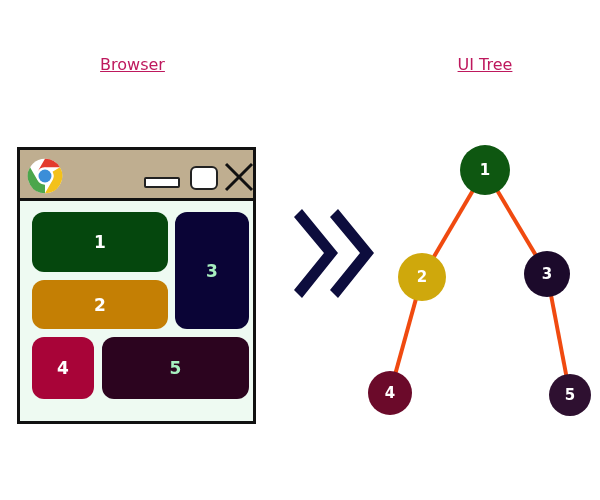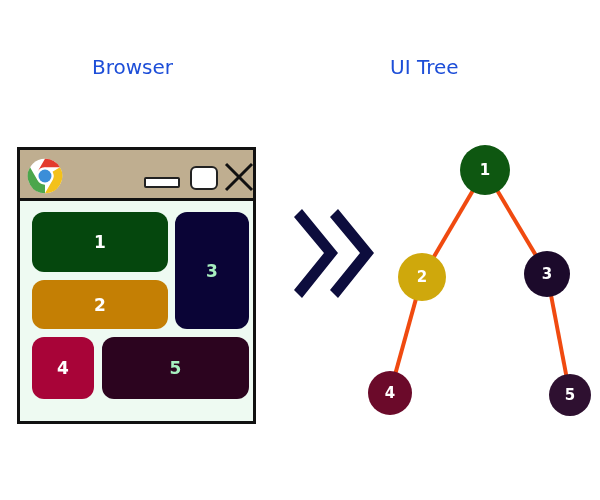--- a/index.html
+++ b/index.html
@@ -10,26 +10,27 @@
     width: 600px;
     height: 500px;
     background: #ffffff;
     font-family: "DejaVu Sans", sans-serif;
     position: relative;
     overflow: hidden;
   }
 
   .panel-title {
     position: absolute;
-    font-size: 20px;
-    color: #1d4ed8;
+    font-size: 16px;
+    color: #be185d;
     white-space: nowrap;
+    text-decoration: underline;
   }
   #browser-title { left: 0; top: 55px; width: 265px; text-align: center; }
-  #tree-title    { left: 390px; top: 55px; width: 190px; }
+  #tree-title    { left: 390px; top: 55px; width: 190px; text-align: center; }
 
   
   #browser-window {
     position: absolute;
     left: 17px;
     top: 147px;
     width: 239px;
     height: 277px;
     border: 3px solid #111111;
     box-sizing: border-box;

